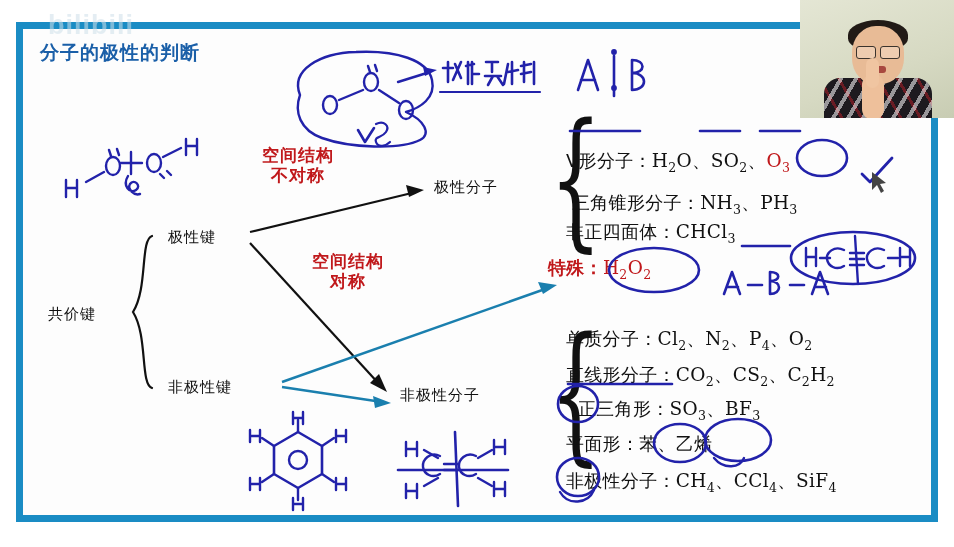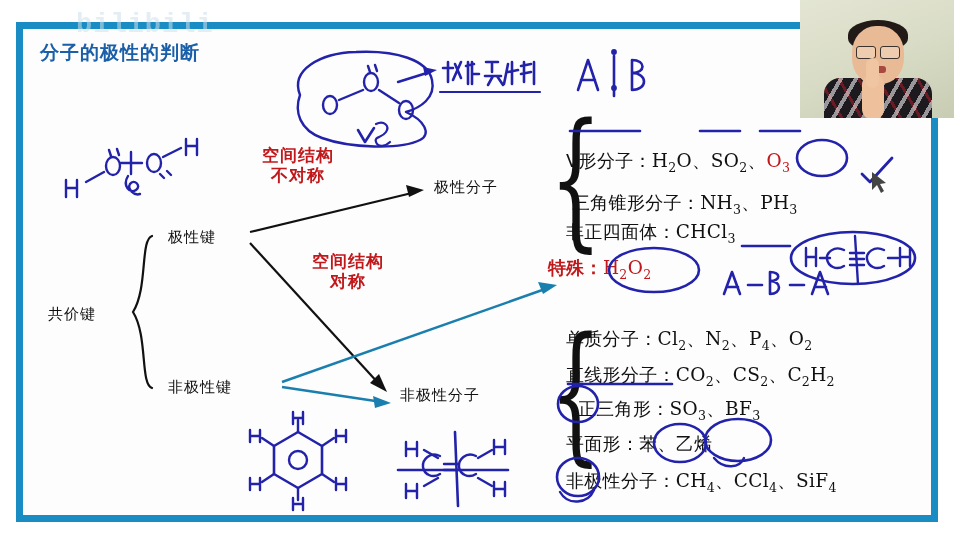--- a/index.html
+++ b/index.html
@@ -23,27 +23,27 @@
   }
   #inner-white{
     position:absolute;
     left:0;top:0;right:0;bottom:0;
     background:#fdfdfd;
   }
 
   
   #watermark{
     position:absolute;
-    left:76px;top:10px;
+    left:48px;top:10px;
     width:130px;height:34px;
     color:#cfe0ea;
     font-size:27px;font-weight:bold;
     letter-spacing:1px;
     opacity:.55;
-    font-family:Liberation Mono, monospace;
+    font-family:Liberation Sans, sans-serif;
     user-select:none;
   }
 
   
   #title{
     position:absolute;
     left:40px;top:40px;
     font-size:19px;font-weight:bold;
     color:#1a5fa8;
     letter-spacing:1px;

